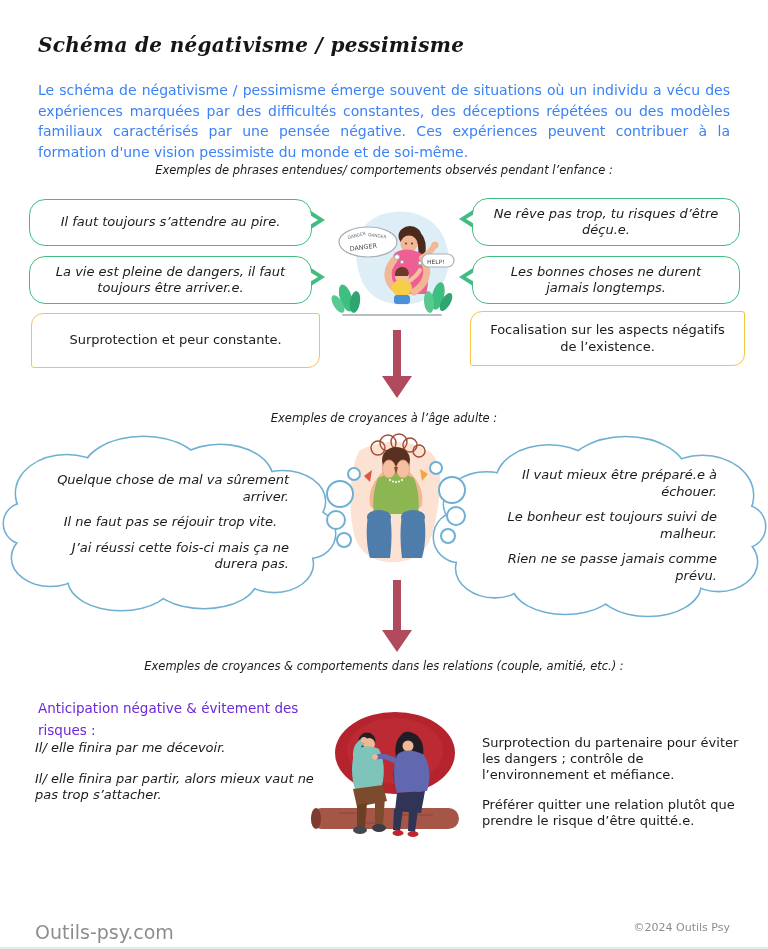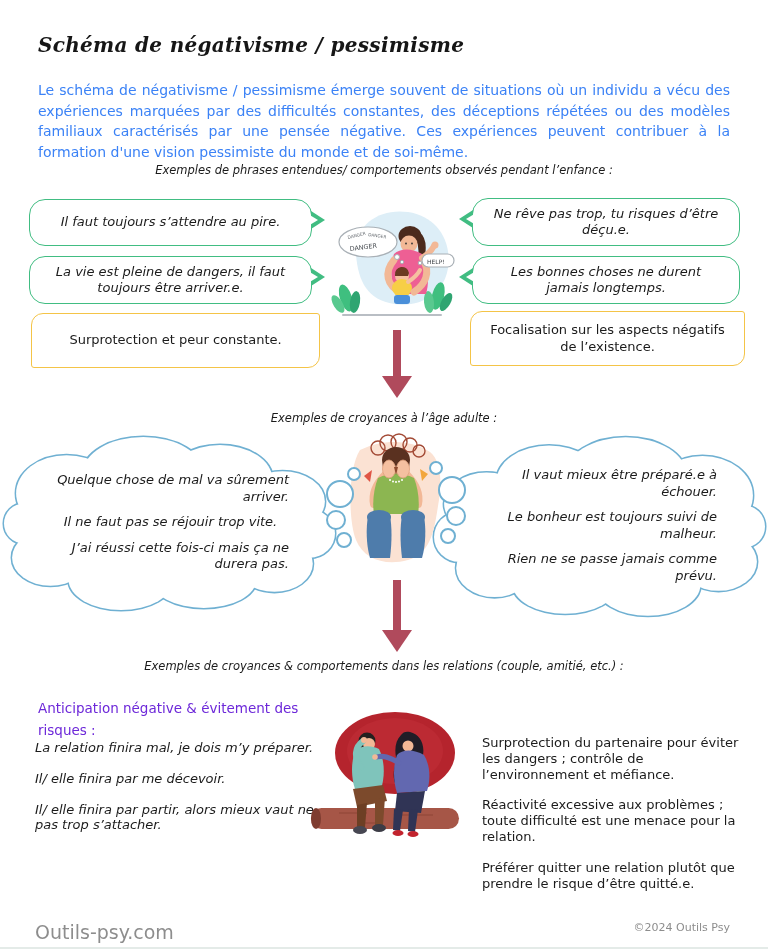--- a/index.html
+++ b/index.html
@@ -281,27 +281,25 @@
           <rect x="11" y="0" width="8" height="52"></rect>
           <polygon points="0,50 30,50 15,72"></polygon>
         </g>
       </svg>
   </div>
 
   <div class="flow-label lbl-relations">Exemples de croyances &amp; comportements dans les relations (couple, amitié, etc.) :</div>
 
   <div class="rel-head-left">Anticipation négative &amp; évitement des risques :</div>
   <div class="rel-items-left">
-    <p>La relation finira mal, je dois m’y préparer.</p>
     <p>Il/ elle finira par me décevoir.</p>
     <p>Il/ elle finira par partir, alors mieux vaut ne pas trop s’attacher.</p>
   </div>
   <div class="rel-items-right">
     <p>Surprotection du partenaire pour éviter les dangers ; contrôle de l’environnement et méfiance.</p>
-    <p>Réactivité excessive aux problèmes ; toute difficulté est une menace pour la relation.</p>
     <p>Préférer quitter une relation plutôt que prendre le risque d’être quitté.e.</p>
   </div>
 
   <div class="ill ill-couple">
     <svg viewBox="0 0 152 164" width="152" height="164">
       <ellipse cx="86" cy="62" rx="60" ry="41" fill="#b5242d"></ellipse>
       <ellipse cx="86" cy="60" rx="48" ry="33" fill="#c12f38" opacity="0.55"></ellipse>
       <rect x="2" y="117" width="148" height="21" rx="10.5" fill="#a65647"></rect>
       <ellipse cx="7" cy="127.5" rx="5" ry="10.5" fill="#7e3c30"></ellipse>
       <path d="M30,122 h28 M90,124 h34 M48,132 h22" stroke="#8d4436" stroke-width="1.2" fill="none"></path>

